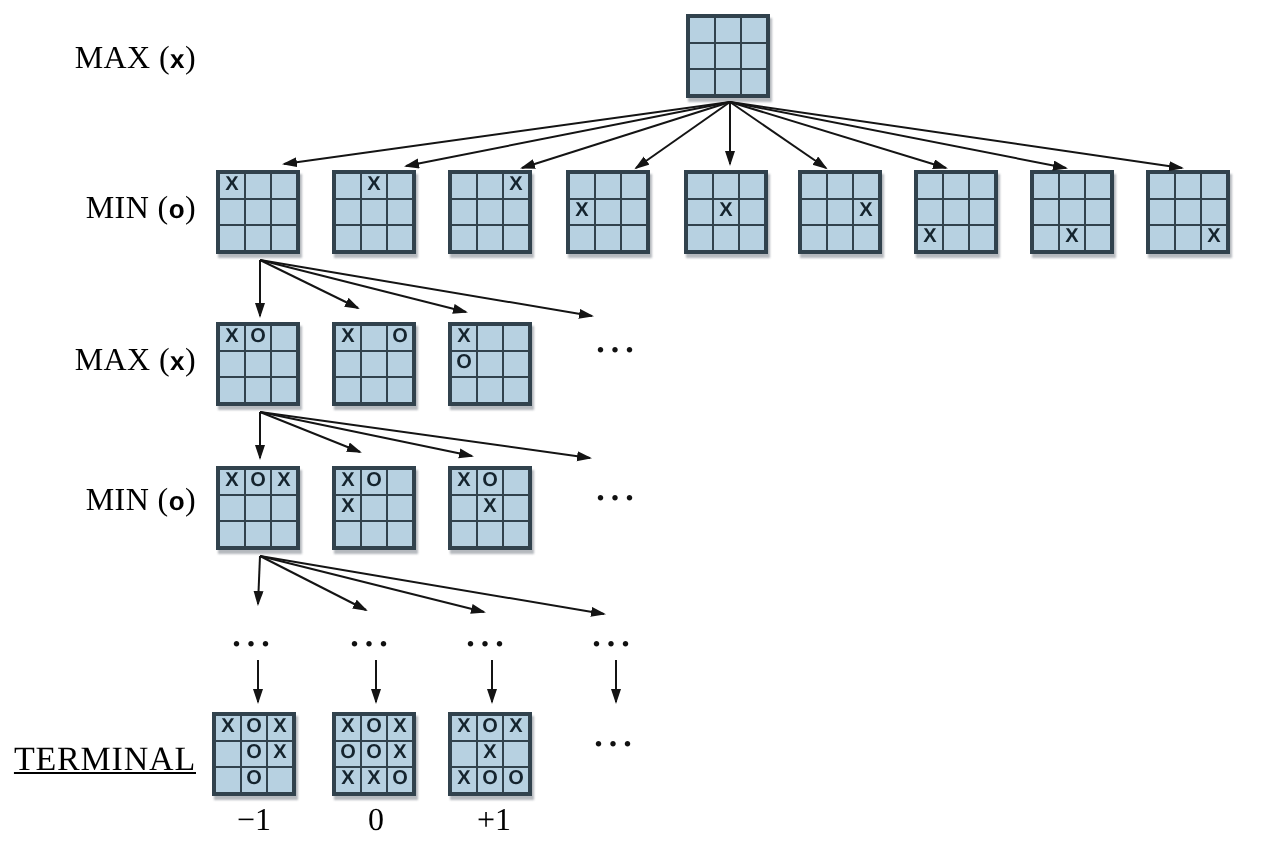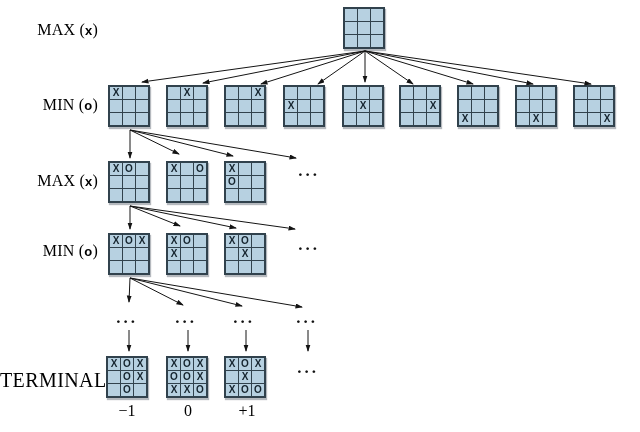--- a/index.html
+++ b/index.html
@@ -9,21 +9,21 @@
   }
   
   .lbl{
     position:absolute;left:0;width:98px;text-align:right;
     font-size:16px;line-height:18px;white-space:nowrap;
     letter-spacing:.2px;
   }
   .lbl .mark-letter{
     font-family:"Liberation Sans", sans-serif;font-weight:bold;font-size:13px;
   }
-  .lbl-terminal{font-size:20px;letter-spacing:.4px;}
+  .lbl-terminal{font-size:17px;letter-spacing:.4px;text-decoration:underline;}
   
   .board{
     position:absolute;width:38px;height:38px;
     display:grid;grid-template-columns:repeat(3,12px);grid-template-rows:repeat(3,12px);
     gap:1px;background:#31424d;border:2px solid #31424d;
     box-shadow:1px 2px 1px rgba(90,100,110,.45);
   }
   .cell{
     background:#b7d1e1;display:flex;align-items:center;justify-content:center;
     font-family:"Liberation Sans", sans-serif;font-weight:bold;font-size:10px;

